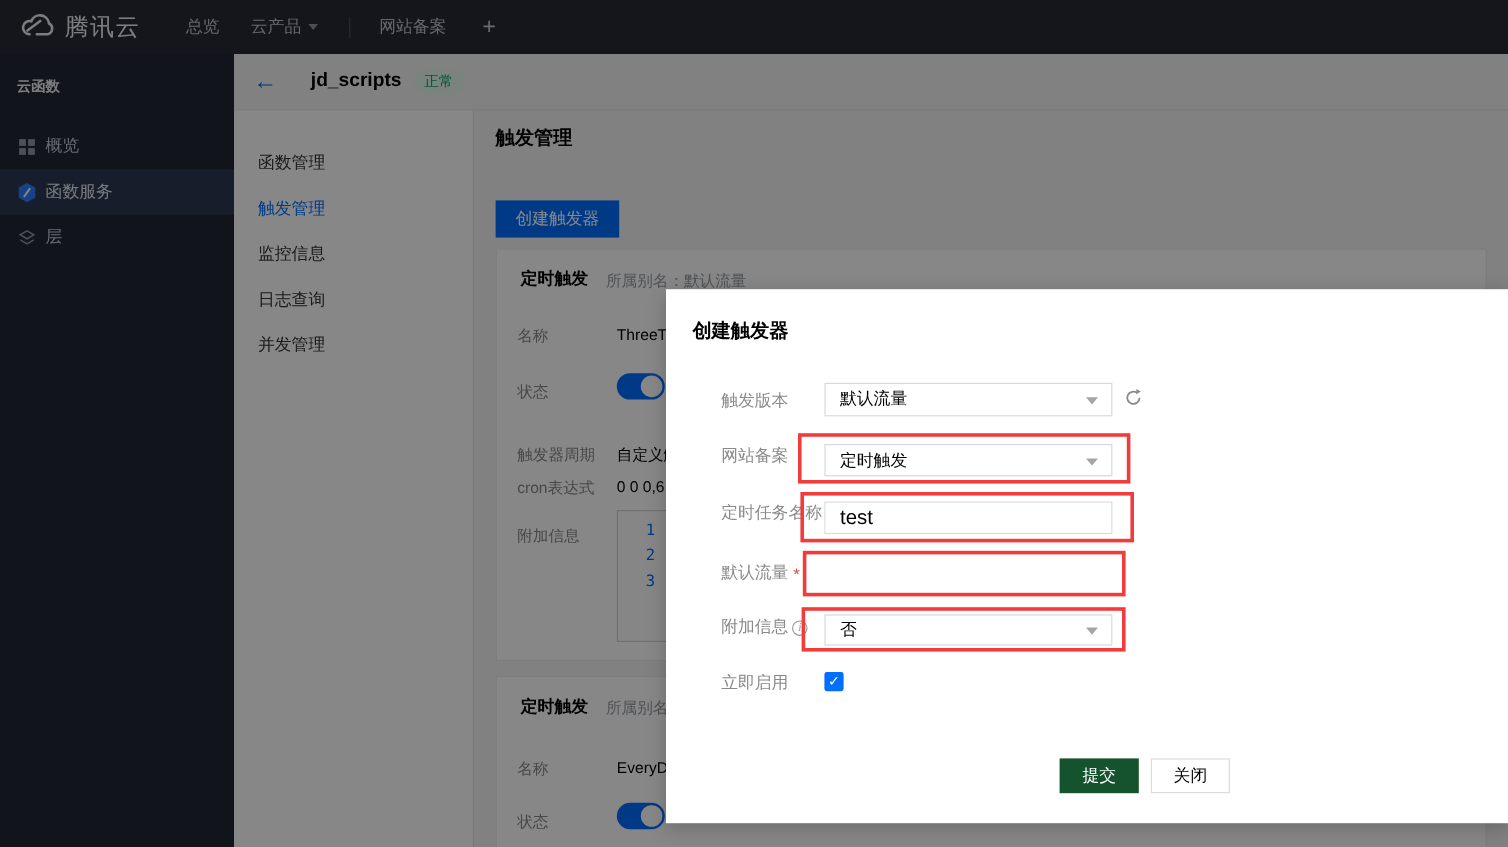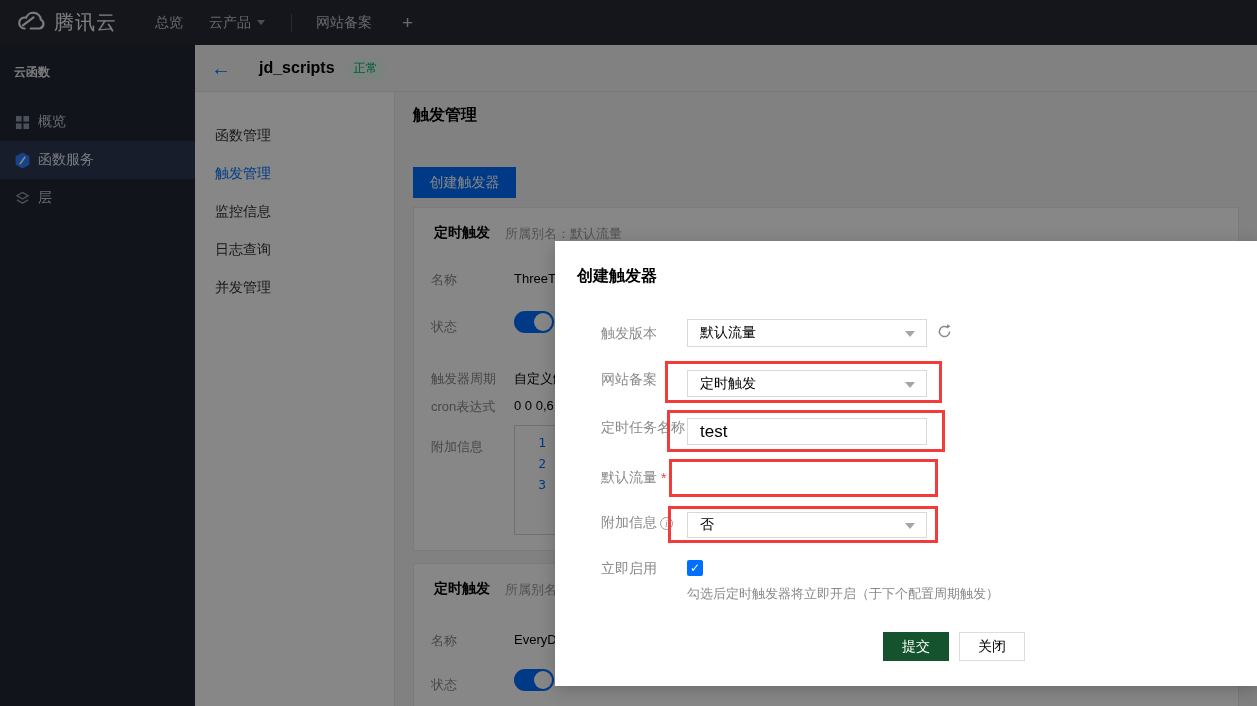--- a/index.html
+++ b/index.html
@@ -247,21 +247,20 @@
   </div>
   <div class="m-select" style="top:271px; height:26px">
     <span>否</span>
     <span class="sel-caret"></span>
   </div>
 
   <div class="m-label" style="top:319px">
     <span>立即启用</span>
   </div>
   <div class="checkbox">✓</div>
-  <div class="hint">勾选后定时触发器将立即开启（于下个配置周期触发）</div>
 
   <button class="btn btn-submit">提交</button>
   <button class="btn btn-close">关闭</button>
 </div>
 
 <div class="redbox rb1"></div>
 <div class="redbox rb2"></div>
 <div class="redbox rb3"></div>
 <div class="redbox rb4"></div>
 

